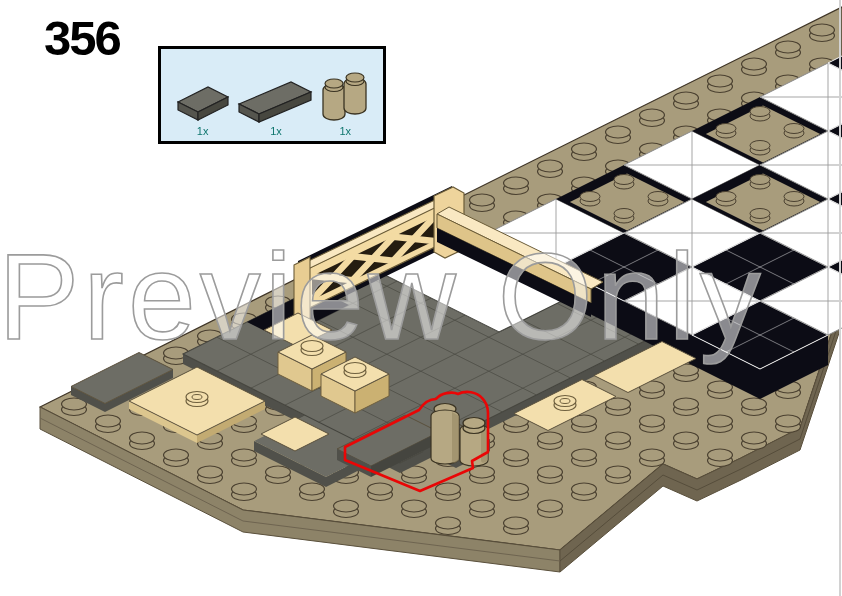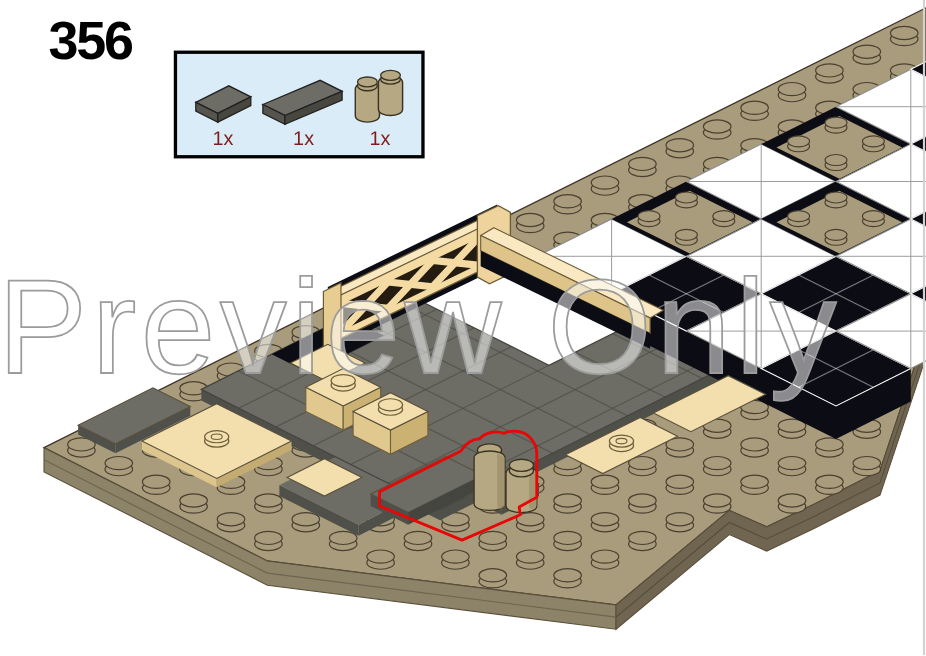--- a/index.html
+++ b/index.html
@@ -4,21 +4,21 @@
 <style>
   html,body{margin:0;padding:0;background:#ffffff;}
   .page{position:relative;width:842px;height:596px;background:var(--page_bg,#fff);overflow:hidden;
         font-family:"Liberation Sans",sans-serif;}
   .step-number{position:absolute;left:44px;top:14px;font-size:49px;font-weight:bold;
         letter-spacing:-2px;color:#000;line-height:1;}
   .parts-box{position:absolute;left:158px;top:46px;width:202px;height:82px;
         background:var(--box_bg,#d9ecf7);border:3px solid #000;
         display:flex;align-items:flex-end;justify-content:space-around;padding:6px 10px 4px 10px;}
   .part{display:flex;flex-direction:column;align-items:center;}
-  .part-count{font-size:18px;color:#7f1d1d;margin-top:1px;}
+  .part-count{font-size:11px;color:#0f766e;margin-top:1px;}
   .scene{position:absolute;left:0;top:0;}
   .watermark{position:absolute;left:-2px;top:224px;width:846px;white-space:nowrap;
         font-size:122px;letter-spacing:4px;line-height:1.2;
         color:rgba(255,255,255,0.52);-webkit-text-stroke:1.6px #9c9c9c;
         pointer-events:none;z-index:40;}
   .page-edge{position:absolute;left:839px;top:0;width:2px;height:596px;background:#d2d2d2;z-index:50;}
   
   .f-plate{fill:var(--plate);}   .f-plate-s{fill:var(--plate_side);} .f-plate-sd{fill:var(--plate_side_dark);}
   .f-gray{fill:var(--gray);}     .f-gray-s{fill:var(--gray_side);}
   .f-tan{fill:var(--tan);}       .f-tan-s{fill:var(--tan_side);}     .f-tan-d{fill:var(--tan_dark);}

